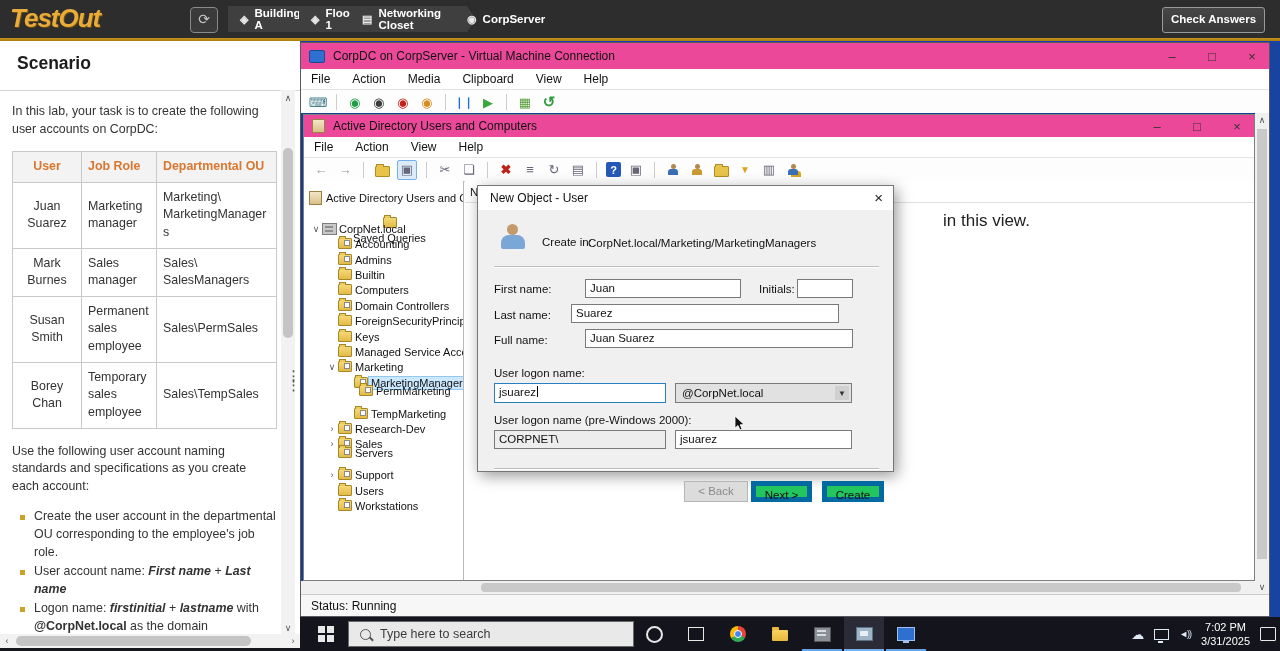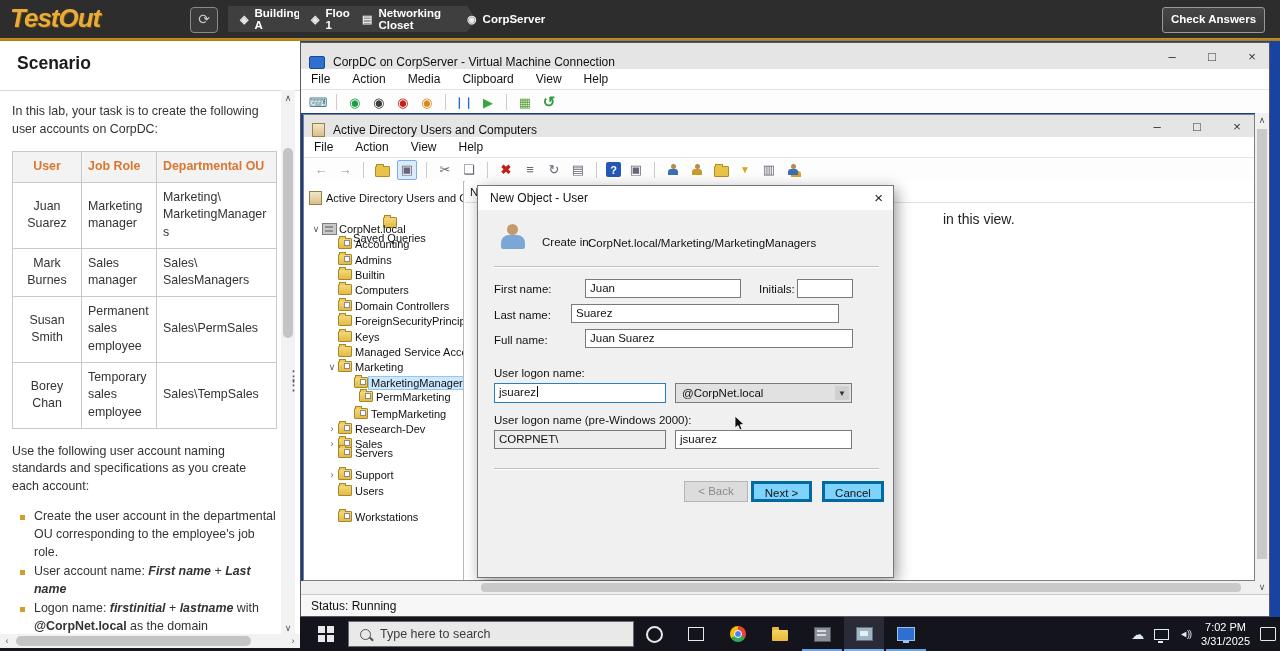--- a/index.html
+++ b/index.html
@@ -40,21 +40,21 @@
   ul.blist>li.bullet::before{content:"";position:absolute;left:2px;top:7px;width:5px;height:5px;background:#c9a227;}
   
   .sb-track-v{position:absolute;background:#f2f2f2;}
   .sb-thumb{position:absolute;background:#c4c4c4;border-radius:6px;}
   .sb-arrow{position:absolute;color:#555;font-size:9px;text-align:center;width:14px;line-height:12px;}
   #scen-splitter{position:absolute;left:286px;top:330px;width:12px;height:30px;color:#555;font-size:15px;line-height:9px;text-align:center;}
 
   
   #desktop{position:absolute;left:300px;top:41px;width:980px;height:576px;background:#1843a0;}
   #vmwin{position:absolute;left:0px;top:1px;width:970px;height:575px;background:#fff;border:1px solid #58585f;box-sizing:border-box;}
-  .titlebar{position:relative;height:26px;background:#e5e5e5;display:flex;align-items:flex-end;}
+  .titlebar{position:relative;height:26px;background:#ec4899;display:flex;align-items:center;}
   .titlebar .ttext{font-size:12px;color:#111;margin-left:8px;}
   .winbtns{position:absolute;right:10px;top:0;height:100%;display:flex;align-items:center;gap:26px;color:#333;}
   .winbtns span{font-size:13px;width:14px;text-align:center;}
   #vm-menubar,#aduc-menubar{display:flex;gap:22px;align-items:center;height:20px;padding-left:10px;
         font-size:12px;color:#111;background:#fff;}
   .toolbar{display:flex;align-items:center;height:24px;background:#fdfdfd;border-top:1px solid #e3e3e3;
         border-bottom:1px solid #cfcfcf;padding-left:8px;gap:6px;}
   .tsep{width:1px;height:16px;background:#ccc;margin:0 3px;}
   .ticon{width:18px;height:18px;display:flex;align-items:center;justify-content:center;font-size:13px;}
   .c-kbd{color:#4a7f8c;} .c-green{color:#1f9d43;} .c-dark{color:#3b3b3b;} .c-red{color:#c22218;}
@@ -83,51 +83,51 @@
   
   #aduc{position:absolute;left:2px;top:1px;width:952px;height:467px;background:#fff;border:1px solid #7f7f7f;
         box-sizing:border-box;box-shadow:2px 3px 10px rgba(0,0,0,.35);}
   #aduc .titlebar{height:22px;}
   #aduc-toolbar.toolbar{height:23px;}
   #aduc-body{position:absolute;left:0;top:66px;width:950px;height:399px;}
   #tree-panel{position:absolute;left:0;top:0;width:159px;height:399px;background:#fff;overflow:hidden;border-right:1px solid #b9b9b9;}
   #list-panel{position:absolute;left:161px;top:0;width:789px;height:399px;background:#fff;}
   #list-header{position:absolute;left:0;top:0;width:789px;height:22px;border-bottom:1px solid #e0e0e0;
         font-size:11.5px;color:#222;line-height:22px;padding-left:5px;box-sizing:border-box;}
-  #list-msg{position:absolute;left:438px;top:30px;font-size:14px;color:#222;padding-left:40px;}
+  #list-msg{position:absolute;left:438px;top:30px;font-size:17px;color:#222;padding-left:40px;}
   .trow{position:absolute;left:0;width:100%;height:15px;display:flex;align-items:center;font-size:11px;color:#111;}
   .trow .arr{width:12px;text-align:center;color:#555;font-size:9px;flex:0 0 12px;}
   .trow .fic{flex:0 0 15px;display:flex;justify-content:flex-start;}
   .trow .tlabel{white-space:nowrap;padding:0 2px;}
   .lvl0{padding-left:5px;}
   .lvl1{padding-left:6px;} .lvl2{padding-left:22px;} .lvl3{padding-left:38px;}
   .lvl3 .arr{visibility:hidden;}
   .trow.sel .tlabel{background:#cce8ff;outline:1px solid #93c7ef;}
   .ic-folder,.ic-ou{position:relative;width:12px;height:9px;background:linear-gradient(#f4d877,#e3bb45);
         border:1px solid #a8862a;border-radius:1px;}
   .ic-folder::before,.ic-ou::before{content:"";position:absolute;left:0;top:-3px;width:5px;height:2px;
         background:#eccb5d;border:1px solid #a8862a;border-bottom:none;}
   .ic-ou::after{content:"";position:absolute;right:1px;top:1px;width:4px;height:4px;background:#fdfdfd;border:1px solid #8a8a8a;}
   .ic-root{width:11px;height:12px;background:linear-gradient(#f2e6c8,#d9c08a);border:1px solid #9a8046;}
   .ic-domain{position:relative;width:13px;height:10px;background:#c9c9c9;border:1px solid #7d7d7d;}
   .ic-domain::after{content:"";position:absolute;left:2px;top:2px;width:8px;height:2px;background:#8f8f8f;box-shadow:0 4px 0 #8f8f8f;}
 
   
-  #dialog{position:absolute;left:176px;top:72px;width:417px;height:393px;background:#f0f0f0;
+  #dialog{position:absolute;left:176px;top:72px;width:417px;height:287px;background:#f0f0f0;
         border:1px solid #777;box-sizing:border-box;box-shadow:3px 4px 14px rgba(0,0,0,.4);}
   #dlg-title{position:relative;height:24px;background:#fff;font-size:12px;color:#111;line-height:24px;padding-left:12px;}
   #dlg-close{position:absolute;right:10px;top:0;font-size:15px;color:#222;line-height:24px;}
   .dlabel{position:absolute;font-size:11.5px;color:#111;}
   .dinput{position:absolute;background:#fff;border:1px solid #7a7a7a;font-size:11.5px;color:#111;
         line-height:17px;padding-left:4px;box-sizing:border-box;height:19px;white-space:nowrap;overflow:hidden;}
   .dinput.focus{border:1px solid #2a7fbf;height:20px;}
   .dinput.gray{background:#ededed;}
   .caret{display:inline-block;width:1px;height:11px;background:#000;vertical-align:-1px;margin-left:1px;}
   .dsep{position:absolute;left:16px;width:385px;height:1px;background:#bdbdbd;box-shadow:0 1px 0 #fff;}
-  .dbtn{position:absolute;height:21px;background:#7dd3fc;border:3px solid #0369a1;font-size:11.5px;
+  .dbtn{position:absolute;height:21px;background:#22c55e;border:5px solid #0369a1;font-size:11.5px;
         color:#111;text-align:center;line-height:19px;box-sizing:border-box;}
   .dbtn.disabled{background:#dcdcdc;border:1px solid #b5b5b5;color:#8a8a8a;}
   #dlg-usericon{position:absolute;left:22px;top:38px;width:26px;height:28px;}
   #dlg-usericon .head{position:absolute;left:7px;top:0;width:11px;height:11px;border-radius:50%;background:#c49a6c;}
   #dlg-usericon .body{position:absolute;left:1px;top:11px;width:24px;height:14px;border-radius:8px 8px 2px 2px;background:#7ba7d7;}
   .combo{position:absolute;background:#e1e1e1;border:1px solid #7a7a7a;font-size:11.5px;color:#111;
         line-height:18px;padding-left:6px;box-sizing:border-box;height:20px;}
   .combo .drop{position:absolute;right:2px;top:2px;bottom:2px;width:14px;background:#d0d0d0;
         text-align:center;font-size:8px;line-height:15px;color:#333;}
 
@@ -429,21 +429,21 @@
                   </span>
                   <span class="tlabel">Marketing</span>
                 </div>
               <div class="trow lvl3 sel" style="top:194px;">
                   <span class="arr"></span>
                   <span class="fic">
                     <span class="ic-ou"></span>
                   </span>
                   <span class="tlabel">MarketingManagers</span>
                 </div>
-              <div class="trow lvl3" style="top:208px;padding-left:43px;">
+              <div class="trow lvl3" style="top:202px;padding-left:43px;">
                   <span class="arr"></span>
                   <span class="fic">
                     <span class="ic-ou"></span>
                   </span>
                   <span class="tlabel">PermMarketing</span>
                 </div>
               <div class="trow lvl3" style="top:225px;">
                   <span class="arr"></span>
                   <span class="fic">
                     <span class="ic-ou"></span>
@@ -478,21 +478,21 @@
                   </span>
                   <span class="tlabel">Support</span>
                 </div>
               <div class="trow lvl2" style="top:302px;">
                   <span class="arr"></span>
                   <span class="fic">
                     <span class="ic-folder"></span>
                   </span>
                   <span class="tlabel">Users</span>
                 </div>
-              <div class="trow lvl2" style="top:328px;text-align:right;">
+              <div class="trow lvl2" style="top:317px;text-align:right;">
                   <span class="arr"></span>
                   <span class="fic">
                     <span class="ic-ou"></span>
                   </span>
                   <span class="tlabel">Workstations</span>
                 </div>
             </div>
 
             <div id="list-panel">
               <div id="list-header">Na</div>
@@ -532,21 +532,21 @@
             <span class="drop">▼</span>
           </div>
 
           <div class="dlabel" style="left:16px;top:228px;">User logon name (pre-Windows 2000):</div>
           <div class="dinput gray" style="left:16px;top:244px;width:172px;">CORPNET\</div>
           <div class="dinput" style="left:197px;top:244px;width:177px;">jsuarez</div>
 
           <div class="dsep" style="top:282px;"></div>
           <div class="dbtn disabled" style="left:206px;top:295px;width:64px;">&lt; Back</div>
           <div class="dbtn" style="left:273px;top:295px;width:61px;">Next &gt;</div>
-          <div class="dbtn" style="left:344px;top:295px;width:62px;">Cancel</div>
+          <div class="dbtn" style="left:344px;top:295px;width:62px;">Create</div>
         </div>
 
         <div id="cursor">
           <svg width="12" height="17" viewBox="0 0 12 17">
               <path d="M1 1 L1 13 L4 10.5 L6 15 L8 14 L6.2 9.8 L10 9.5 Z" fill="#111" stroke="#fff" stroke-width="0.8"></path>
             </svg>
         </div>
 
         <div id="vp-vscroll">
           <div class="sb-arrow" style="top:1px;">∧</div>

